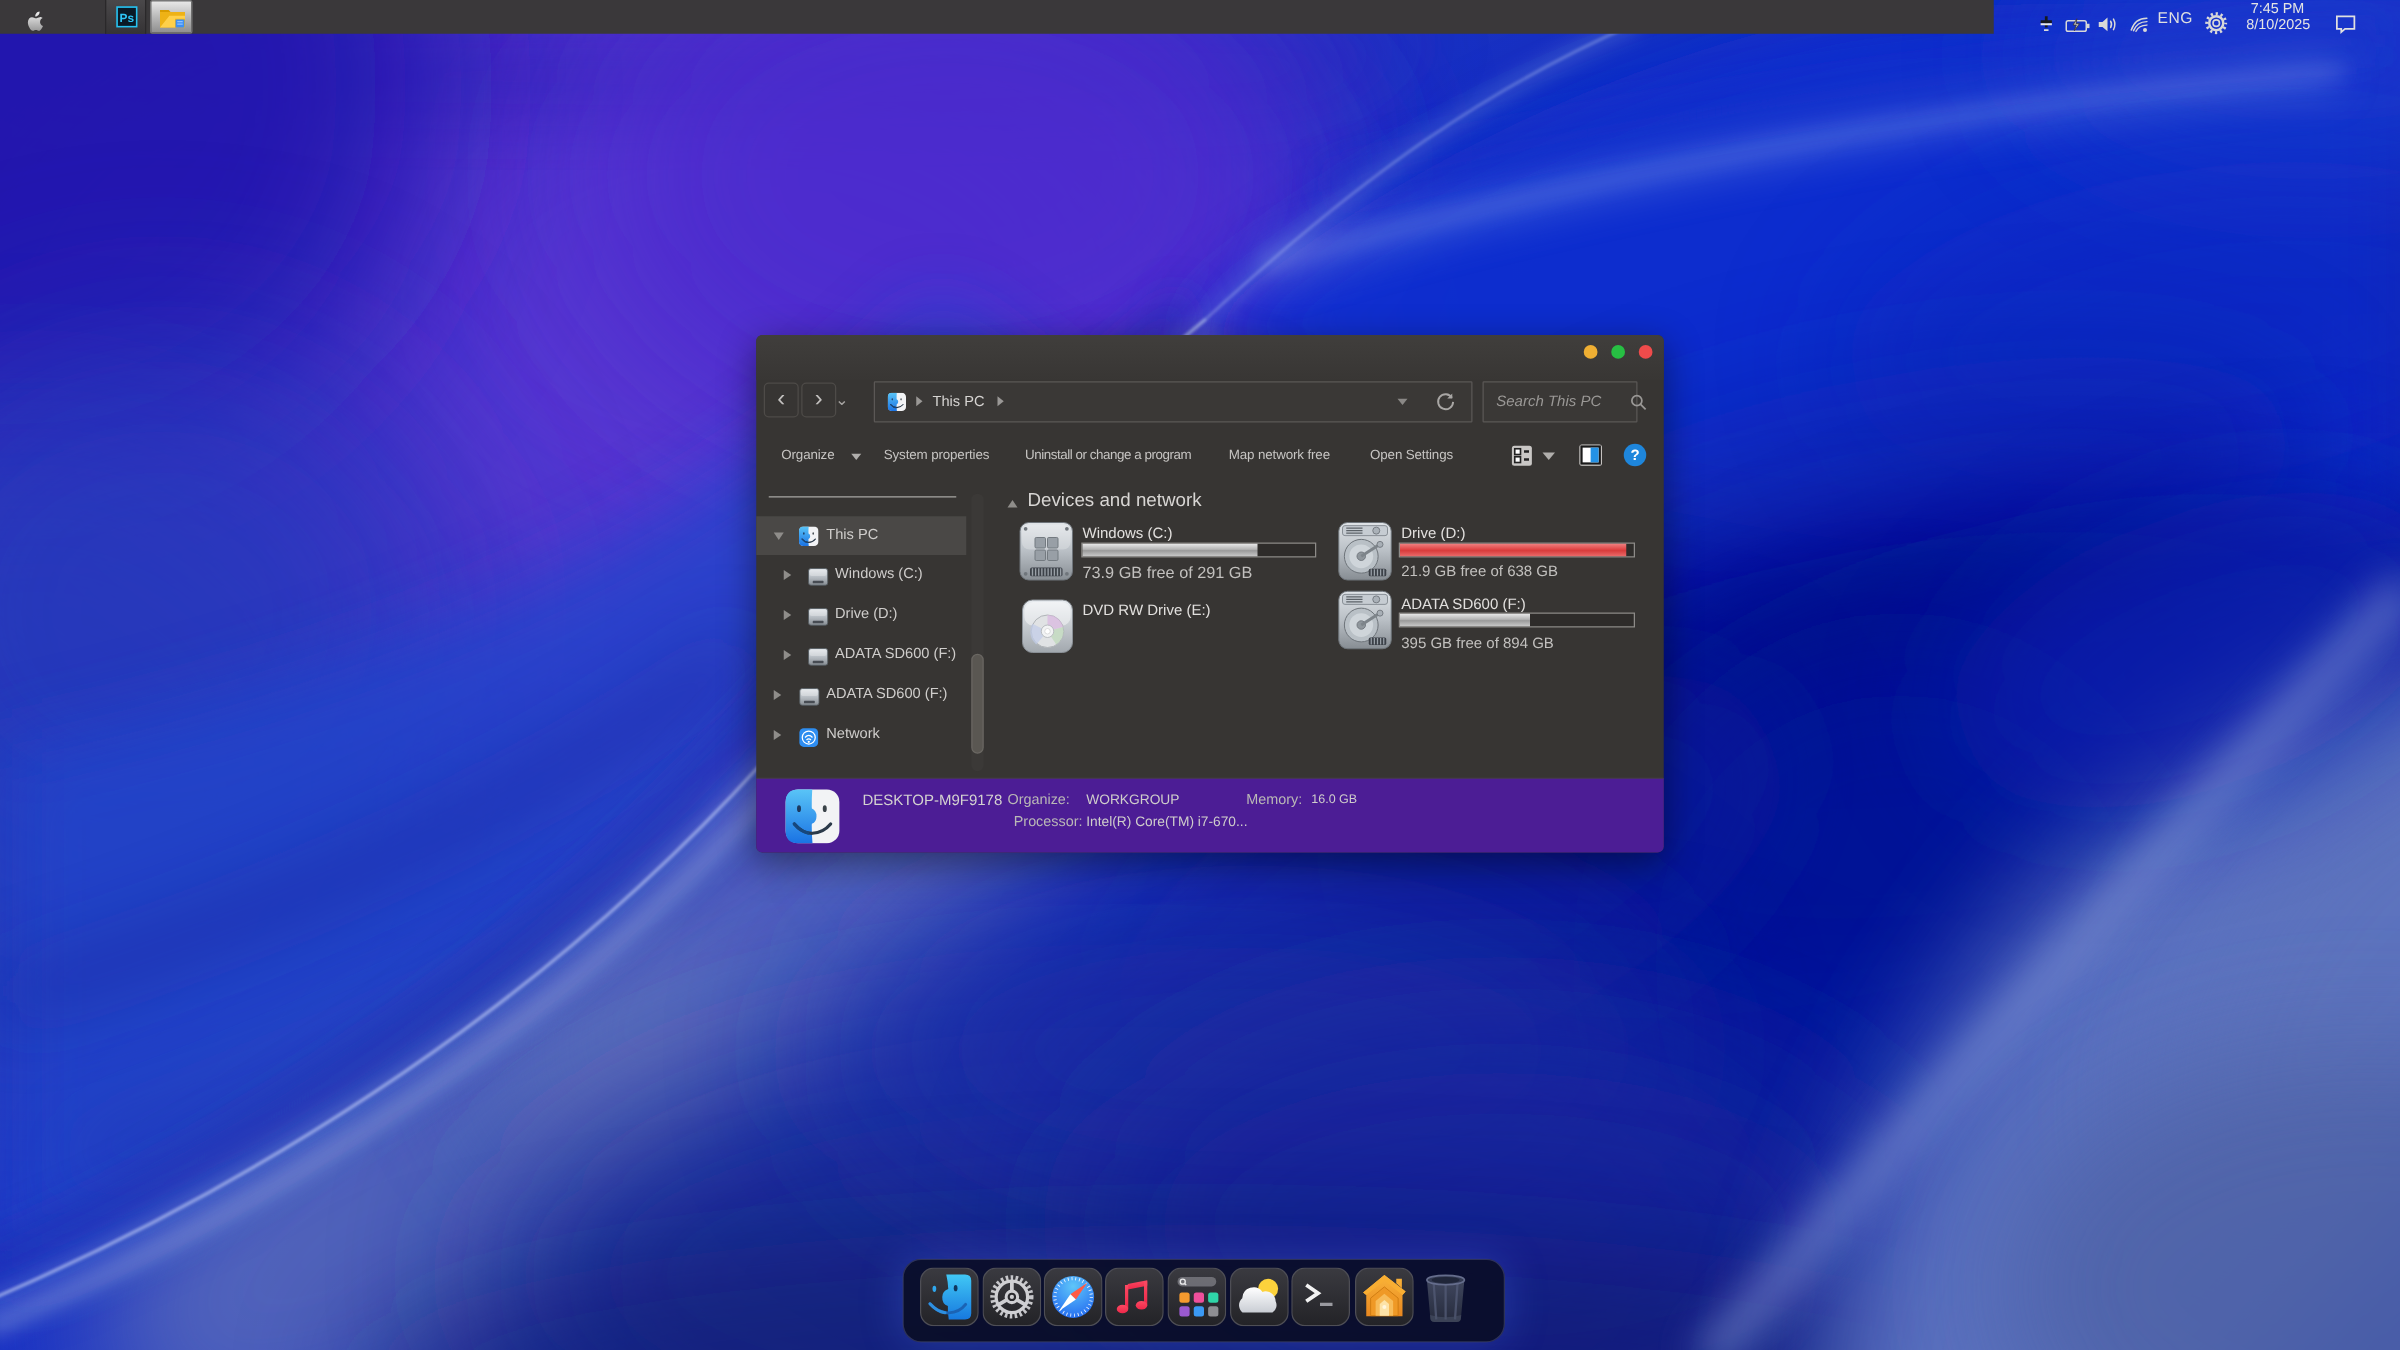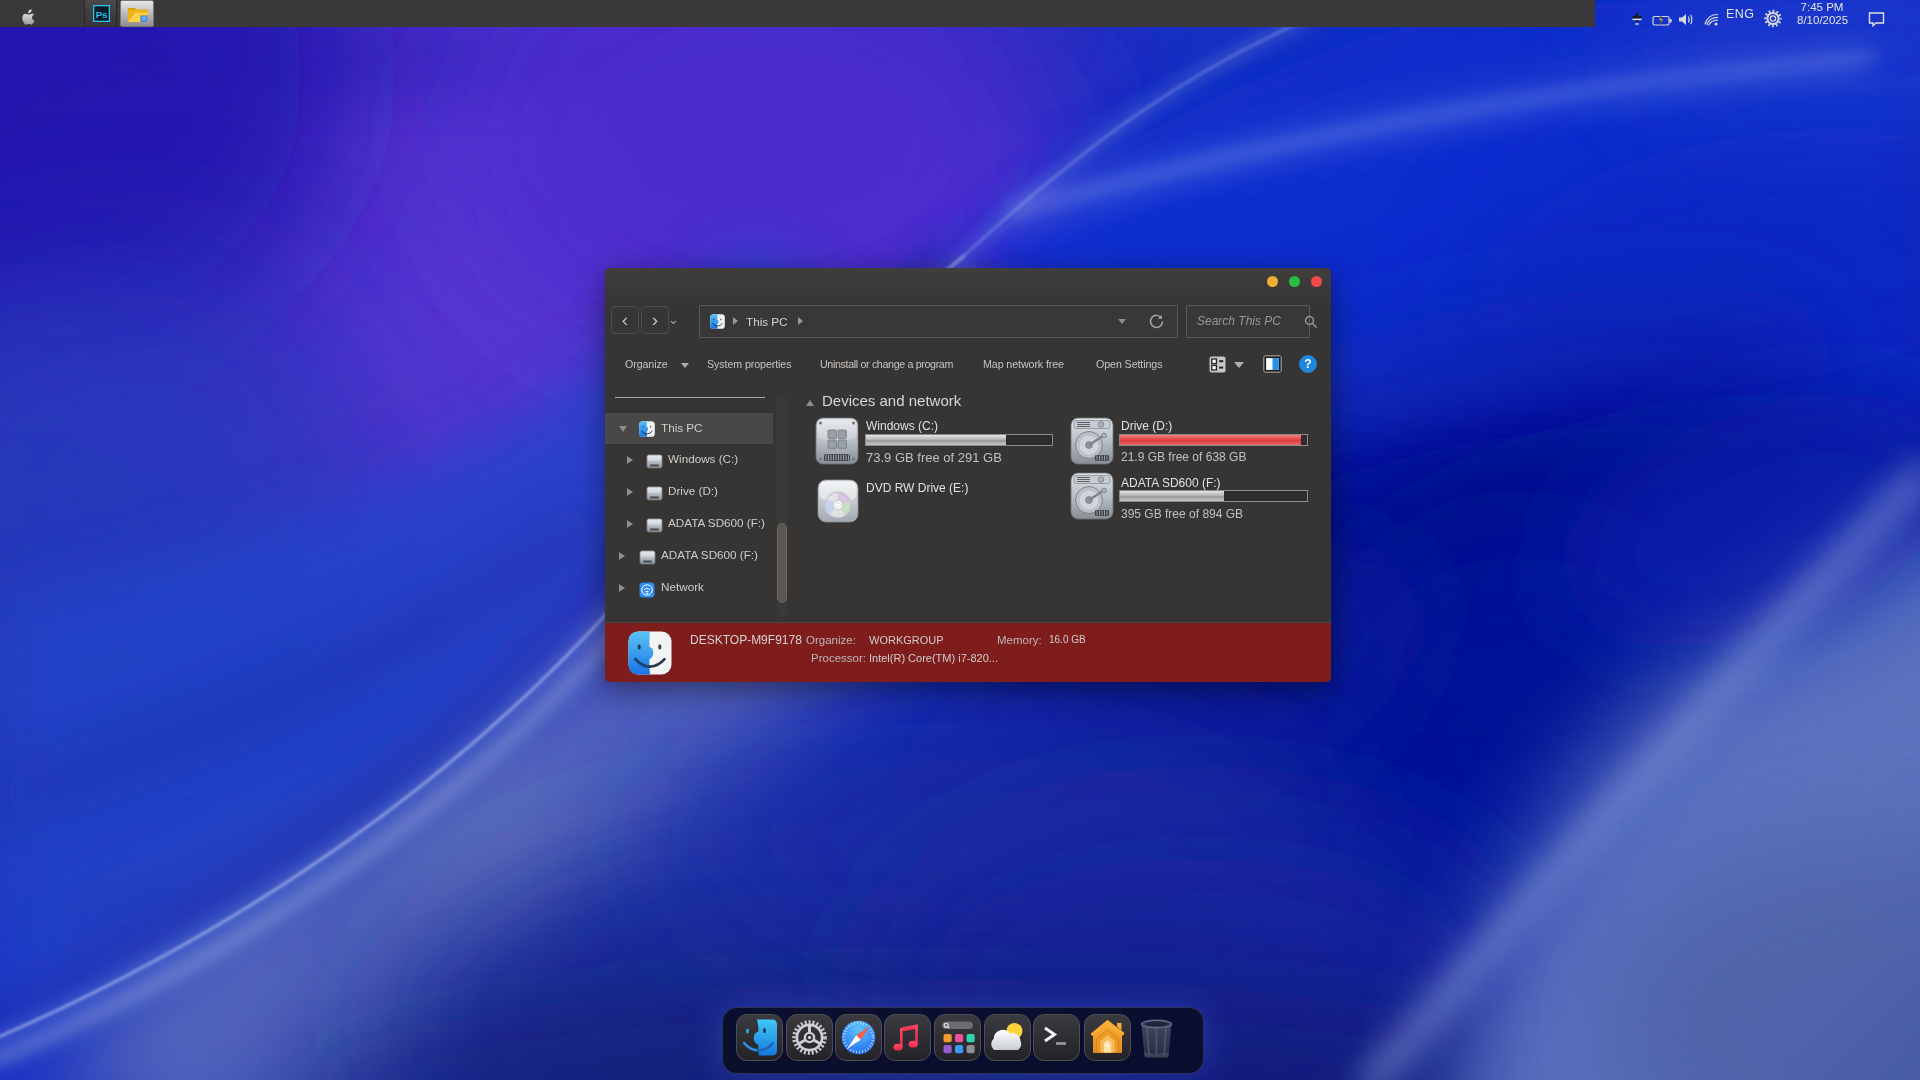--- a/index.html
+++ b/index.html
@@ -12,21 +12,21 @@
 #addr{position:absolute;left:94px;top:37px;width:479px;height:33px;border:1px solid #5b5856;background:#3a3836;border-radius:1px}
 #srch{position:absolute;left:581px;top:37px;width:124px;height:33px;border:1px solid #5b5856;background:#3a3836;border-radius:1px}
 .tbtxt{position:absolute;top:90px;font-size:10.7px;letter-spacing:-0.1px;color:#c6c4c2;z-index:22;white-space:nowrap}
 .sep{position:absolute;z-index:22;background:#4c4a47}
 .treerow{position:absolute;font-size:11.7px;color:#cfcdcb;z-index:22;white-space:nowrap}
 .arr-r{width:0;height:0;border-left:6px solid #8f8d8a;border-top:4.5px solid transparent;border-bottom:4.5px solid transparent;position:absolute}
 .arr-d{width:0;height:0;border-top:6px solid #8f8d8a;border-left:4.5px solid transparent;border-right:4.5px solid transparent;position:absolute}
 .dtext{position:absolute;white-space:nowrap;z-index:22}
 .pbar{position:absolute;height:12px;border:1px solid #8d8b88;background:#2e2c2a;z-index:22}
 .pfill{height:100%;background:linear-gradient(180deg,#e8e8e8,#b4b4b4 45%,#9a9a9a 55%,#c8c8c8)}
-#statusbar{position:absolute;left:0px;top:354px;width:726px;height:60px;border-top:1px solid #474441;background:#7f1d1d;border-radius:0 0 5px 5px}
+#statusbar{position:absolute;left:0px;top:354px;width:726px;height:60px;border-top:1px solid #474441;background:#4c1d95;border-radius:0 0 5px 5px}
 #dock{position:absolute;left:722px;top:1007px;width:482px;height:67px;background:rgba(9,11,28,.82);border:1px solid rgba(150,160,215,.25);border-radius:15px;z-index:30;box-shadow:0 0 34px rgba(90,130,255,.28)}
 .dicon{position:absolute;top:1014px;width:47px;height:47px;z-index:31}
 </style>
 </head>
 <body>
 <svg id="wp" viewBox="0 0 1920 1080" preserveAspectRatio="none">
 <defs>
 <linearGradient id="bg" x1="0" y1="0" x2="1" y2="0.55">
 <stop offset="0" stop-color="#2a20b0"></stop>
         <stop offset="0.4" stop-color="#1c34c4"></stop>
@@ -360,21 +360,21 @@
 <div id="statusbar">
 <svg style="position:absolute;left:23px;top:8px" width="44" height="44" viewBox="0 0 44 44">
         <use href="#finderIc"></use>
       </svg>
 <div style="position:absolute;left:85px;top:10px;font-size:12px;color:#d4d2d0">DESKTOP-M9F9178</div>
 <div style="position:absolute;left:201px;top:11px;font-size:11.5px;color:#bab8b6">Organize:</div>
 <div style="position:absolute;left:264px;top:11px;font-size:11px;color:#cfcdcb">WORKGROUP</div>
 <div style="position:absolute;left:392px;top:11px;font-size:11.5px;color:#bab8b6">Memory:</div>
 <div style="position:absolute;left:444px;top:11px;font-size:10px;color:#cfcdcb">16.0 GB</div>
 <div style="position:absolute;left:206px;top:29px;font-size:11.5px;color:#bab8b6">Processor:</div>
-<div style="position:absolute;left:264px;top:29px;font-size:11px;color:#cfcdcb">Intel(R) Core(TM) i7-820...</div>
+<div style="position:absolute;left:264px;top:29px;font-size:11px;color:#cfcdcb">Intel(R) Core(TM) i7-670...</div>
 </div>
 </div>
 <div id="dock"></div>
 <svg class="dicon" style="left:736px" viewBox="0 0 47 47">
 <defs>
 <linearGradient id="tile" x1="0" y1="0" x2="0" y2="1">
         <stop offset="0" stop-color="#3a3a40"></stop>
         <stop offset="1" stop-color="#232327"></stop>
       </linearGradient>
 <linearGradient id="fcyan" x1="0" y1="0" x2="0" y2="1">

